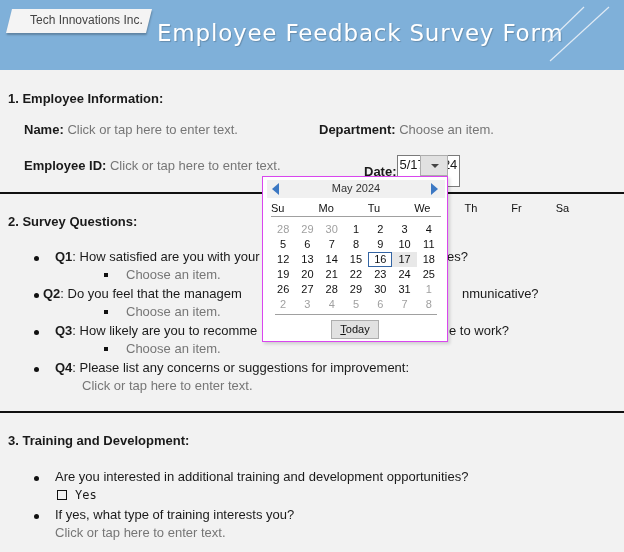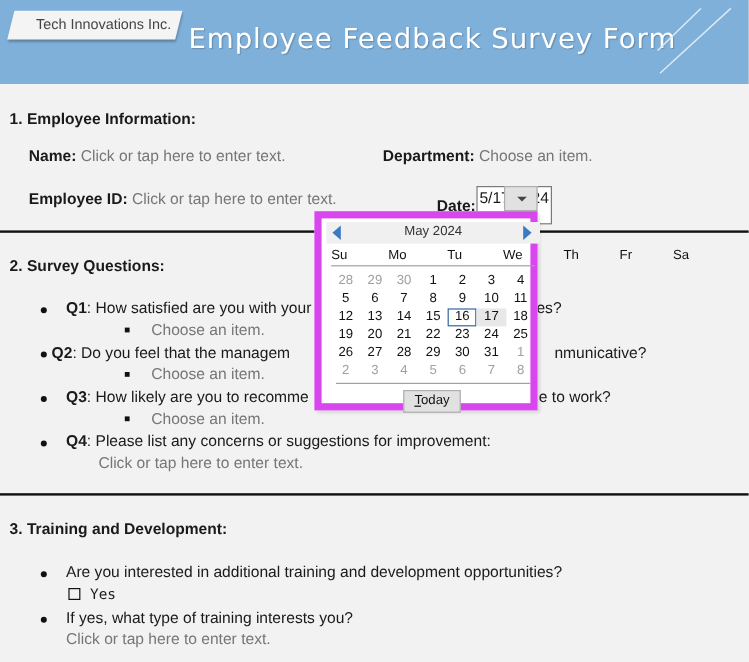--- a/index.html
+++ b/index.html
@@ -56,21 +56,21 @@
     position: absolute; left: 420px; top: 155px; width: 28px; height: 21px;
     background: #e1e1e1; border: 1px solid #adadad;
   }
   .date-btn::after {
     content: ""; position: absolute; left: 10px; top: 8px;
     border-left: 4px solid transparent; border-right: 4px solid transparent;
     border-top: 4px solid #444;
   }
   .calendar {
     position: absolute; left: 262px; top: 176px; width: 186px; height: 166px;
-    background: #ffffff; border: 6px solid #d946ef;
+    background: #ffffff; border: 1px solid #d946ef;
     box-shadow: 2px 2px 3px rgba(0,0,0,0.15);
     font-size: 11px;
   }
   .cal-head {
     position: absolute; left: 4px; top: 3px; width: 178px; height: 18px;
     background: #f0f0f0;
   }
   .cal-month {
     position: absolute; left: 0; width: 178px; top: 2px; text-align: center; color: #333;
   }

